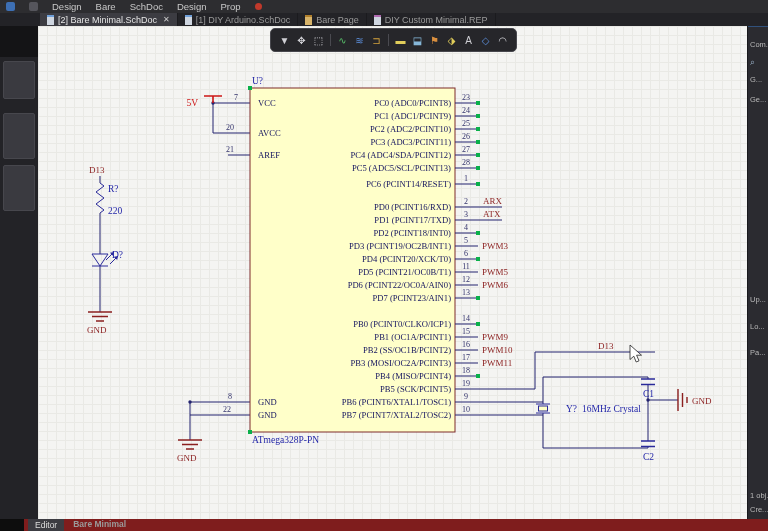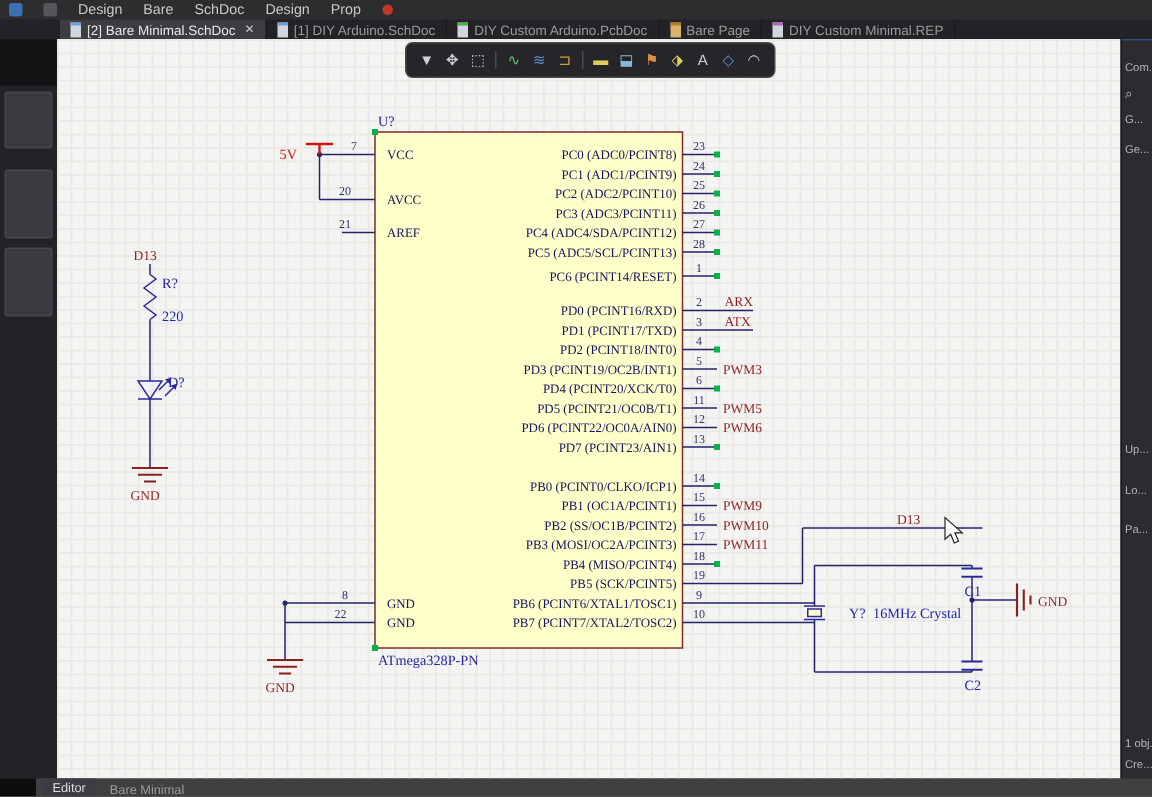--- a/index.html
+++ b/index.html
@@ -34,25 +34,25 @@
   .lsidebar .dark{position:absolute;left:0;top:4px;width:38px;height:40px;background:#141416;}
 
   
   .rpanel{position:absolute;right:0;top:13px;width:20px;height:506px;background:#2b2b30;
           border-left:1px solid #18181b;z-index:25;font-size:7.5px;color:#b8b8b8;}
   .rpanel .row{position:absolute;left:2px;width:30px;overflow:hidden;white-space:nowrap;}
   .rpanel .row.hdr{color:#cfe2ff;background:#31517c;width:18px;padding:1px 0 1px 2px;left:0;}
   .rpanel .srch{color:#9fb7d0;font-size:9px;}
 
   
-  .statusbar{position:absolute;left:0;top:519px;width:768px;height:12px;background:#404040;
-             display:flex;align-items:flex-end;font-size:8.5px;color:#9a9a9a;z-index:30;}
+  .statusbar{position:absolute;left:0;top:519px;width:768px;height:12px;background:#7f1d1d;
+             display:flex;align-items:flex-start;font-size:8.5px;color:#9a9a9a;z-index:30;}
   .statusbar .corner{width:24px;height:12px;background:#0d0d0d;}
   .statusbar .sbtab{background:#3c3c42;color:#dddddd;padding:0 7px;height:12px;display:flex;align-items:center;margin-left:4px;}
-  .statusbar .sbdoc{margin-left:9px;}
+  .statusbar .sbdoc{margin-left:9px;font-weight:bold;}
 
   
   .ftoolbar{position:absolute;left:270px;top:28px;height:20px;background:#26262a;
             border:1px solid #47474d;border-radius:5px;display:flex;align-items:center;
             gap:2px;padding:1px 6px;z-index:40;}
   .ftoolbar .tool{width:15px;height:15px;display:flex;align-items:center;justify-content:center;
                   font-size:10px;border-radius:2px;}
   .ftoolbar .sep{width:1px;height:12px;background:#4a4a50;margin:0 2px;}
   .tc-w{color:#cfcfd4}.tc-g{color:#58c06a}.tc-b{color:#5b8dd9}.tc-o{color:#d2a23c}
   .tc-y{color:#e0cd5a}.tc-lb{color:#86b7d8}.tc-or{color:#d98f3f}
@@ -89,24 +89,20 @@
 
   <div class="tabbar">
     <div class="tab active">
       <span class="docicon"></span>
       <span>[2] Bare Minimal.SchDoc</span>
       <span class="tabclose">✕</span>
     </div>
     <div class="tab">
       <span class="docicon"></span>
       <span>[1] DIY Arduino.SchDoc</span>
-    </div>
-    <div class="tab">
-      <span class="docicon pcb"></span>
-      <span>DIY Custom Arduino.PcbDoc</span>
     </div>
     <div class="tab">
       <span class="docicon home"></span>
       <span>Bare Page</span>
     </div>
     <div class="tab">
       <span class="docicon rep"></span>
       <span>DIY Custom Minimal.REP</span>
     </div>
   </div>

